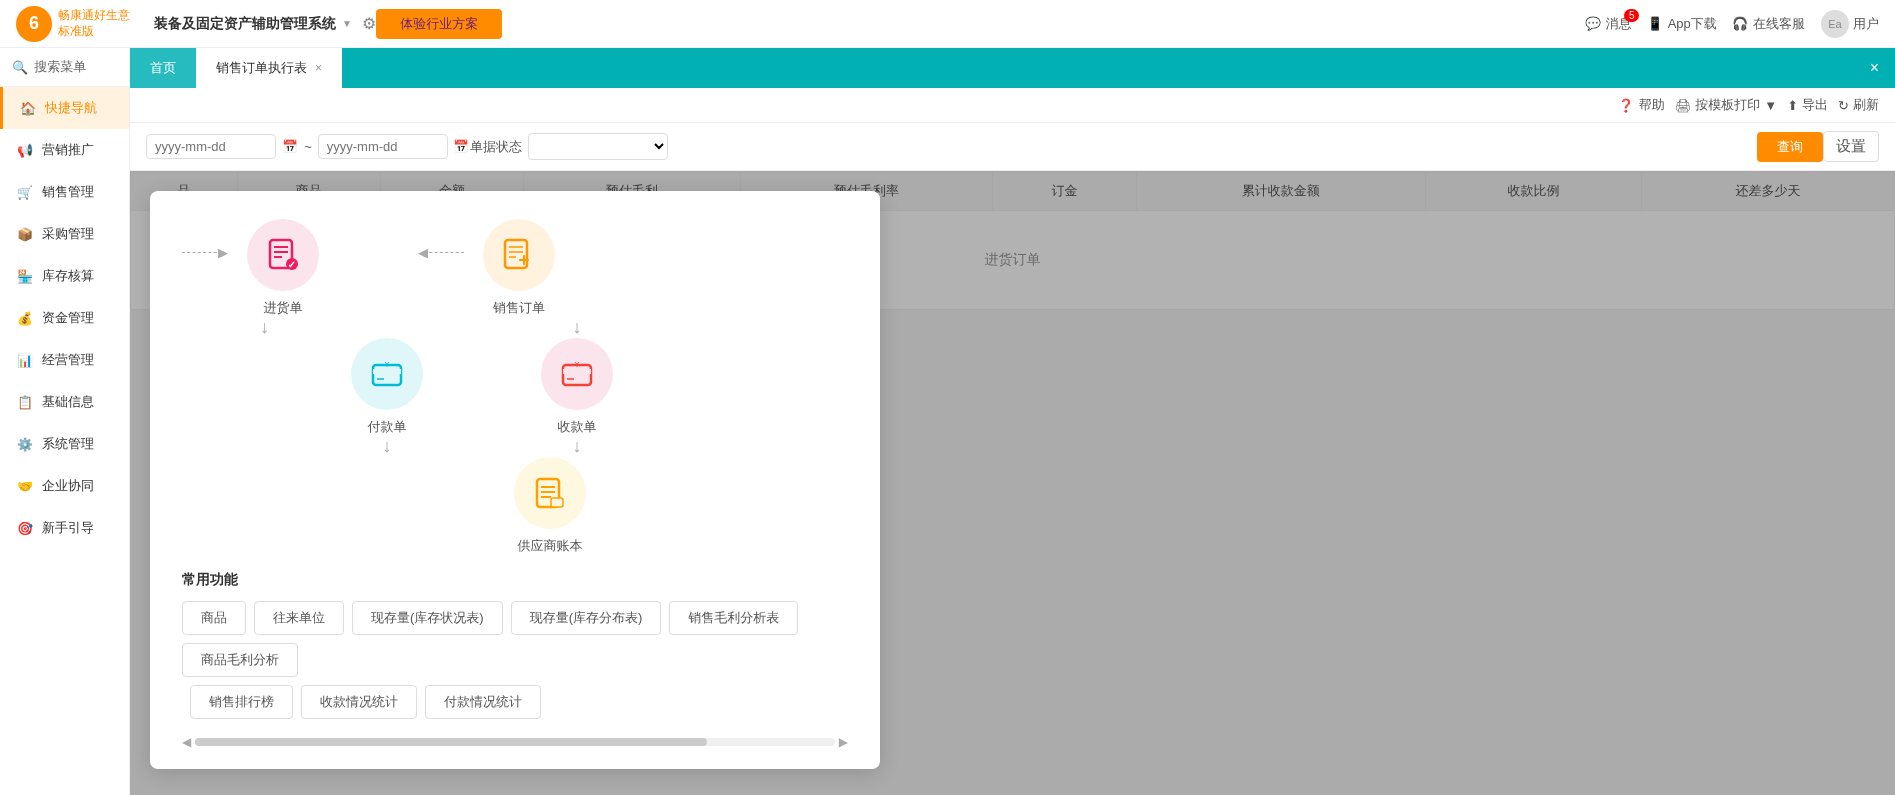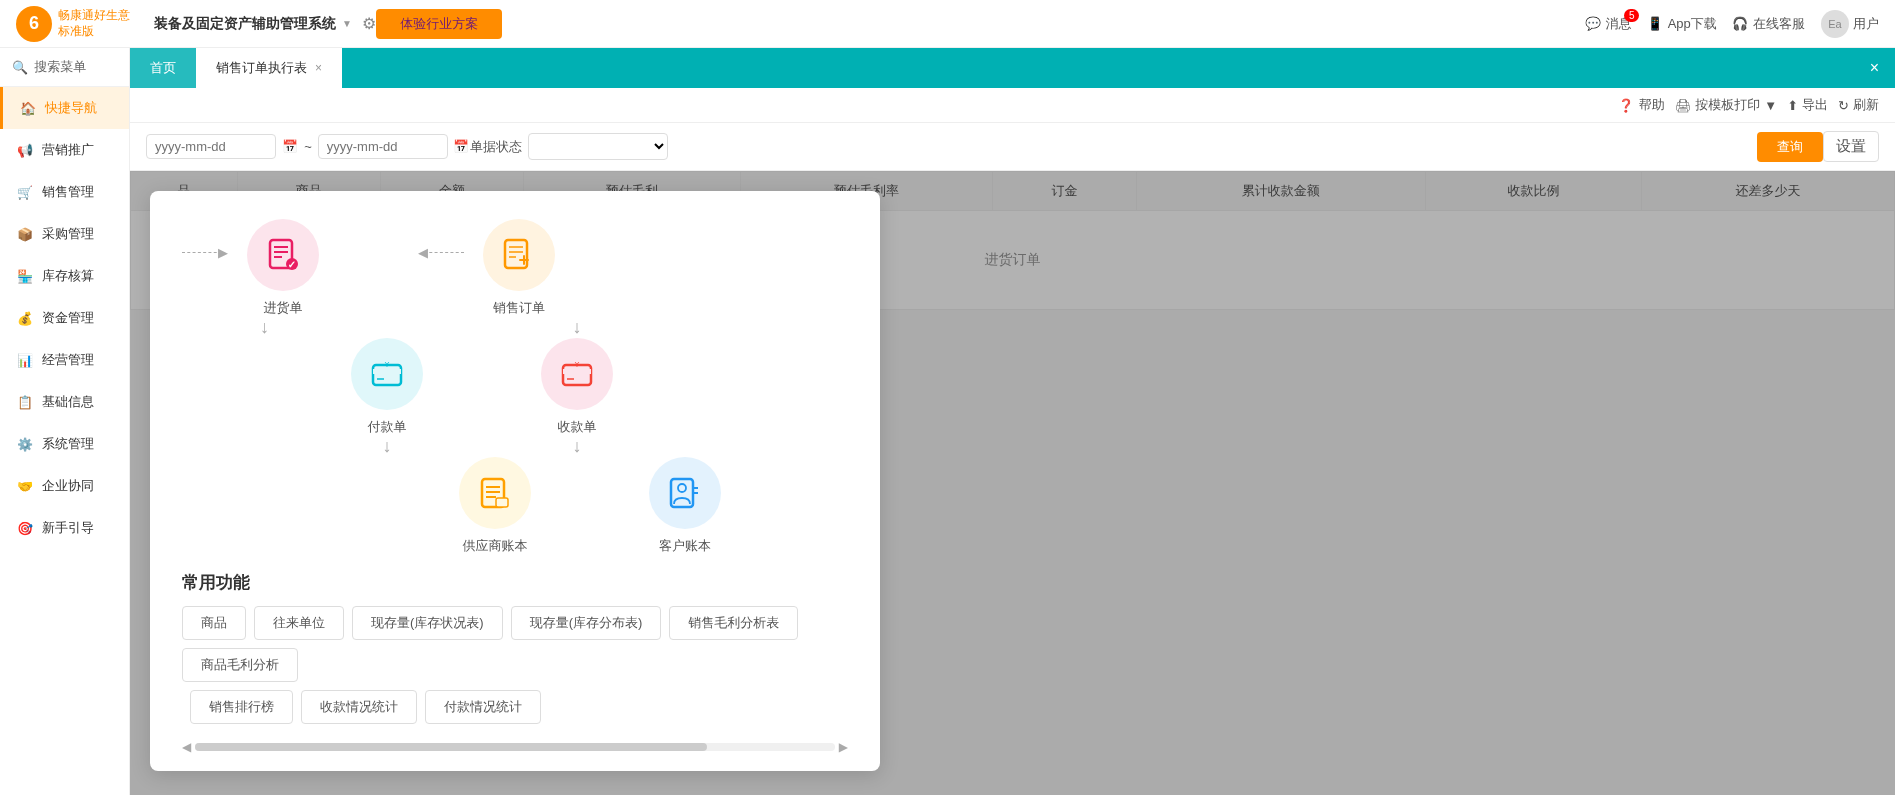--- a/index.html
+++ b/index.html
@@ -97,21 +97,21 @@
     .circle-red { background: #fce4ec; color: #e91e63; }
     .circle-purple { background: #ede7f6; color: #9c27b0; }
     .circle-orange { background: #fff3e0; color: #ff9800; }
     .circle-cyan { background: #e0f7fa; color: #00bcd4; }
     .circle-pink { background: #fce4ec; color: #f44336; }
     .circle-amber { background: #fff8e1; color: #ffa000; }
     .circle-blue { background: #e3f2fd; color: #2196f3; }
 
     
     .common-functions { margin-top: 10px; }
-    .common-title { font-size: 17px; color: #333; font-weight: bold; margin-bottom: 12px; }
+    .common-title { font-size: 14px; color: #333; font-weight: bold; margin-bottom: 12px; }
     .func-grid { display: flex; flex-wrap: wrap; gap: 8px; }
     .func-btn {
       border: 1px solid #ddd; background: #fff; border-radius: 4px;
       padding: 7px 18px; font-size: 13px; color: #555; cursor: pointer;
       transition: background 0.2s;
     }
 
     
     .modal-scrollbar { margin-top: 16px; display: flex; align-items: center; gap: 4px; }
     .scrollbar-track { flex: 1; height: 8px; background: #f0f0f0; border-radius: 4px; position: relative; }
@@ -407,32 +407,20 @@
                       <line x1="10" y1="18" x2="24" y2="18" stroke="#ffa000" stroke-width="2"></line>
                       <line x1="10" y1="23" x2="20" y2="23" stroke="#ffa000" stroke-width="2"></line>
                       <rect x="20" y="24" width="12" height="9" rx="2" fill="#fff8e1" stroke="#ffa000" stroke-width="1.5"></rect>
                     </svg>
                 </div>
                 <span class="flow-label">供应商账本</span>
               </div>
 
               <div style="width:80px;"></div>
 
-              <div class="flow-item">
-                <div class="flow-circle circle-blue">
-                  <svg width="38" height="38" viewBox="0 0 38 38">
-                      <rect x="5" y="5" width="22" height="28" rx="3" fill="none" stroke="#2196f3" stroke-width="2.5"></rect>
-                      <circle cx="16" cy="14" r="4" fill="none" stroke="#2196f3" stroke-width="1.8"></circle>
-                      <path d="M8 30 Q8 24 16 24 Q24 24 24 30" fill="none" stroke="#2196f3" stroke-width="1.8"></path>
-                      <line x1="26" y1="14" x2="32" y2="14" stroke="#2196f3" stroke-width="2"></line>
-                      <line x1="26" y1="19" x2="32" y2="19" stroke="#2196f3" stroke-width="2"></line>
-                    </svg>
-                </div>
-                <span class="flow-label">客户账本</span>
-              </div>
             </div>
 
             <div class="common-functions">
               <div class="common-title">常用功能</div>
               <div class="func-grid">
                 <button class="func-btn">商品</button>
                 <button class="func-btn">往来单位</button>
                 <button class="func-btn">现存量(库存状况表)</button>
                 <button class="func-btn">现存量(库存分布表)</button>
                 <button class="func-btn">销售毛利分析表</button>

